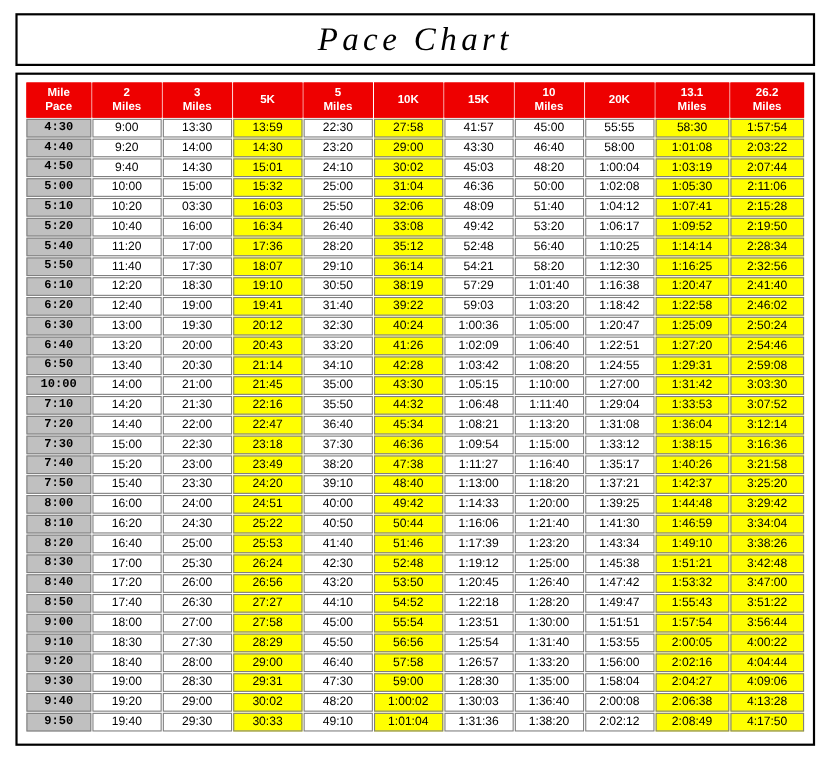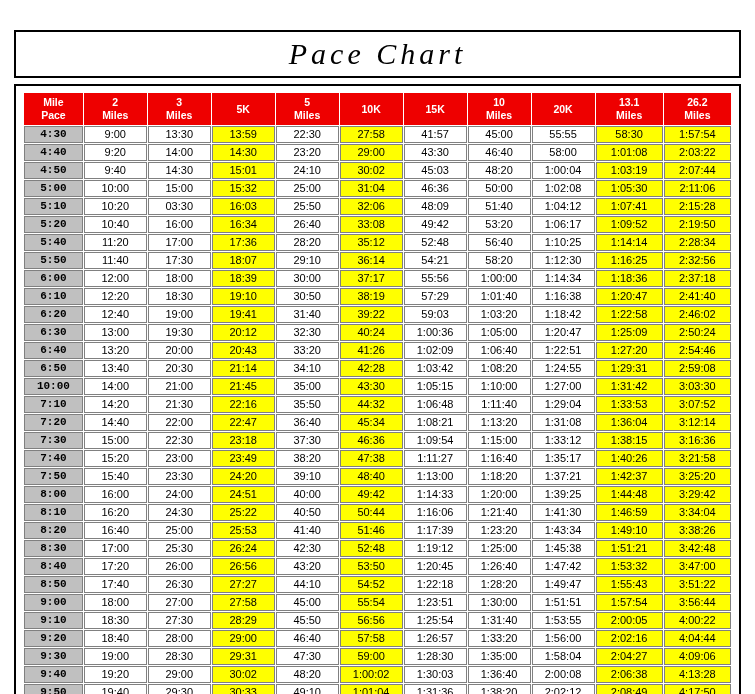--- a/index.html
+++ b/index.html
@@ -12,21 +12,21 @@
     width: 755px;
     height: 694px;
     font-family: "Liberation Sans", sans-serif;
     overflow: hidden;
   }
 
   .page {
     width: 755px;
     height: 608px;
     box-sizing: border-box;
-    padding: 30px 14px 10px 14px;
+    padding: 12px 14px 10px 14px;
   }
 
   
   .title-box {
     border: 2px solid #000000;
     height: 48px;
     display: flex;
     align-items: center;
     justify-content: center;
     background: #ffffff;
@@ -272,33 +272,20 @@
             <td class="hi">18:07</td>
             <td>29:10</td>
             <td class="hi">36:14</td>
             <td>54:21</td>
             <td>58:20</td>
             <td>1:12:30</td>
             <td class="hi">1:16:25</td>
             <td class="hi">2:32:56</td>
           </tr>
           <tr>
-            <td class="pace-col">6:00</td>
-            <td>12:00</td>
-            <td>18:00</td>
-            <td class="hi">18:39</td>
-            <td>30:00</td>
-            <td class="hi">37:17</td>
-            <td>55:56</td>
-            <td>1:00:00</td>
-            <td>1:14:34</td>
-            <td class="hi">1:18:36</td>
-            <td class="hi">2:37:18</td>
-          </tr>
-          <tr>
             <td class="pace-col">6:10</td>
             <td>12:20</td>
             <td>18:30</td>
             <td class="hi">19:10</td>
             <td>30:50</td>
             <td class="hi">38:19</td>
             <td>57:29</td>
             <td>1:01:40</td>
             <td>1:16:38</td>
             <td class="hi">1:20:47</td>

